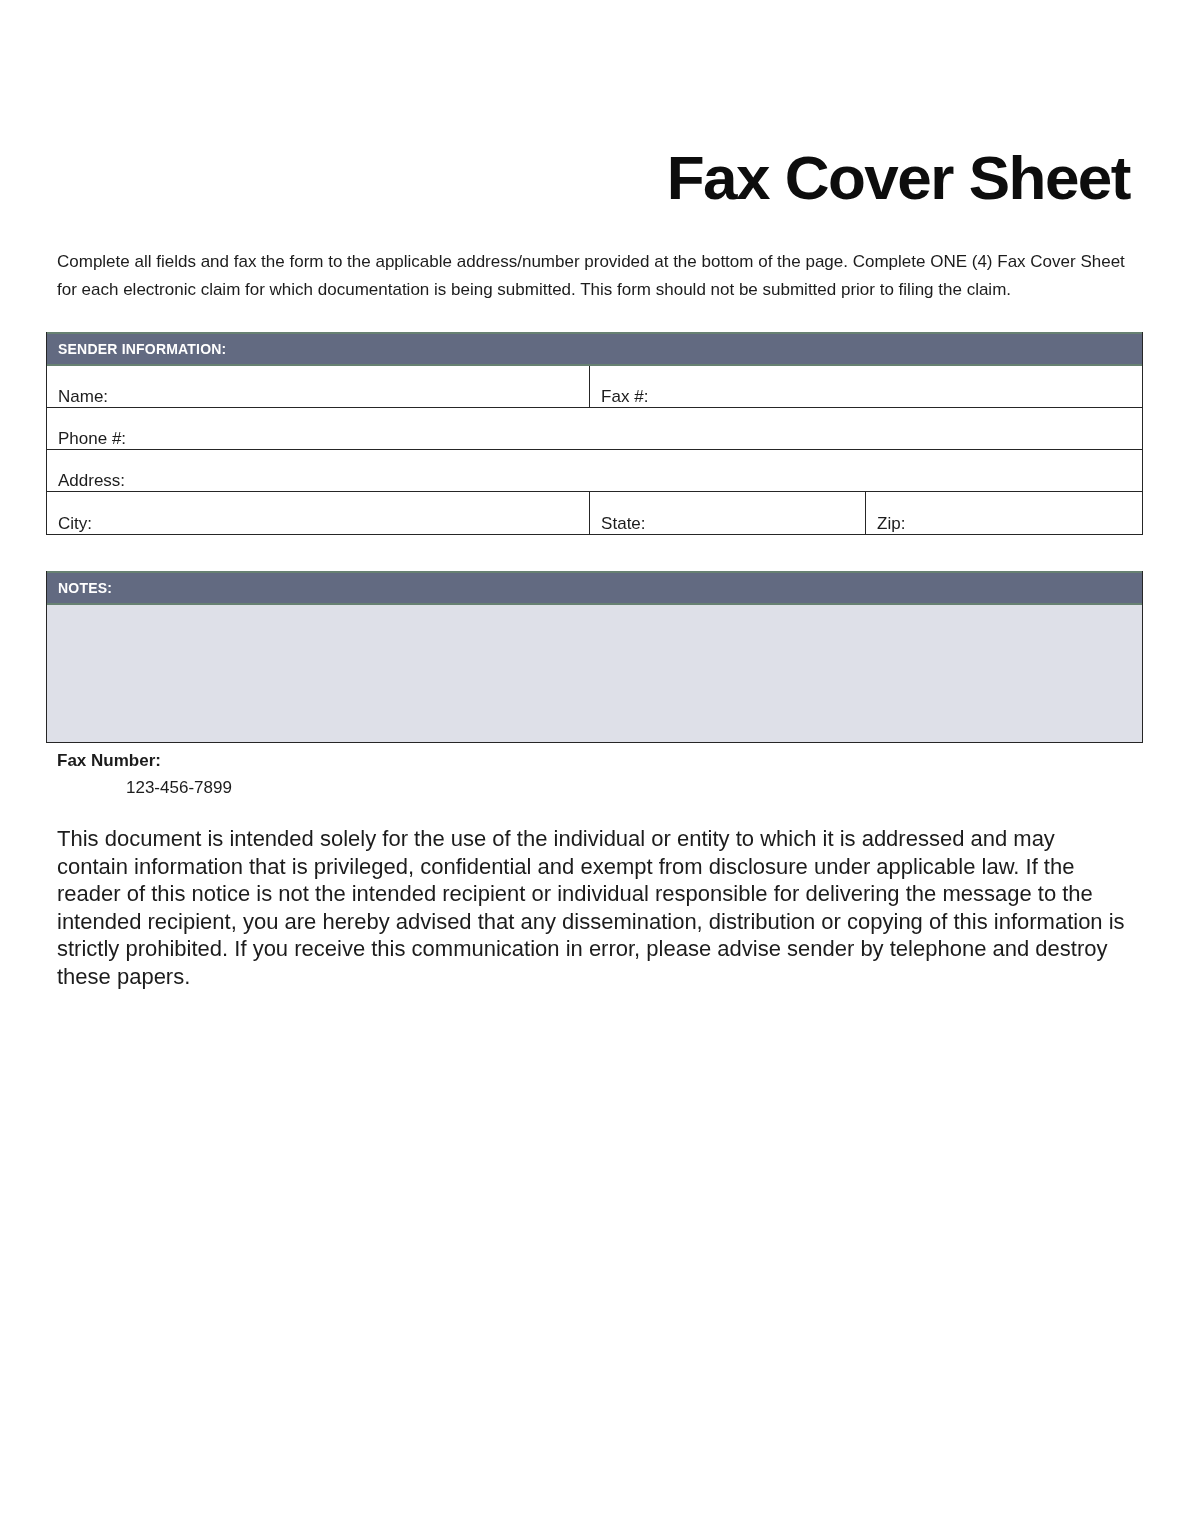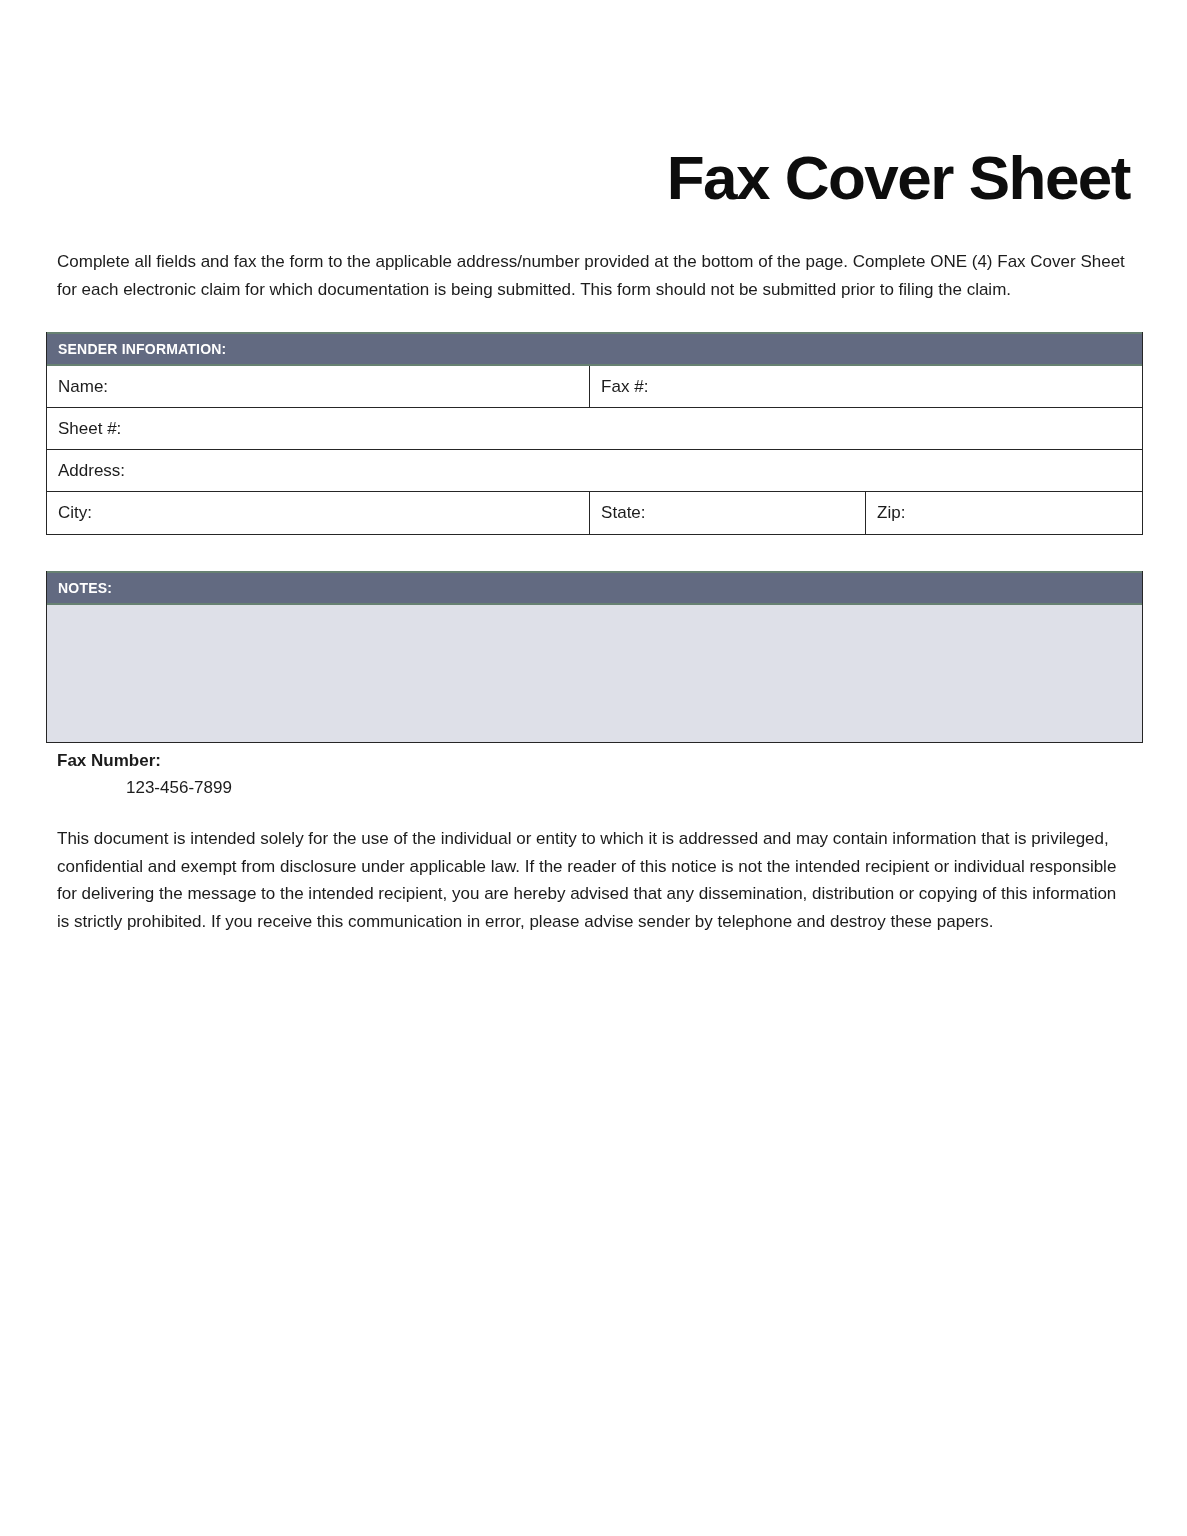--- a/index.html
+++ b/index.html
@@ -52,21 +52,21 @@
     letter-spacing: 0.2px;
   }
   .frow {
     display: flex;
     height: 42px;
     border-bottom: 1.5px solid #262626;
   }
   .frow:last-child { border-bottom: none; }
   .fcell {
     display: flex;
-    align-items: center;
+    align-items: flex-end;
     border-right: 1.5px solid #262626;
     overflow: hidden;
   }
   .fcell:last-child { border-right: none; }
   .w-half  { width: 49.6%; }
   .w-rest  { width: 50.4%; }
   .w-q     { width: 25.2%; }
   .w-full  { width: 100%; }
   .cell-label {
     display: inline-flex;
@@ -88,21 +88,21 @@
     background: #dee0e8;
   }
 
   
   .fax-block { margin: 4px 57px 0 57px; font-size: 17px; }
   .fax-label { font-weight: 700; line-height: 27px; }
   .fax-value { margin-left: 69px; line-height: 27px; }
 
   .disclaimer {
     margin: 24px 59px 0 57px;
-    font-size: 17px;
+    font-size: 22px;
     line-height: 27.5px;
     color: #1c1c1c;
   }
 </style>
 </head>
 <body>
 
 <div class="page">
 
   <h1 class="doc-title">Fax Cover Sheet</h1>
@@ -118,21 +118,21 @@
         <span class="cell-fill"></span>
       </div>
       <div class="fcell w-rest">
         <span class="cell-label">Fax #:</span>
         <span class="cell-fill"></span>
       </div>
     </div>
 
     <div class="frow">
       <div class="fcell w-rest">
-        <span class="cell-label">Sheet #:</span>
+        <span class="cell-label">Phone #:</span>
         <span class="cell-fill"></span>
       </div>
     </div>
 
     <div class="frow">
       <div class="fcell w-full">
         <span class="cell-label">Address:</span>
         <span class="cell-fill"></span>
       </div>
     </div>

